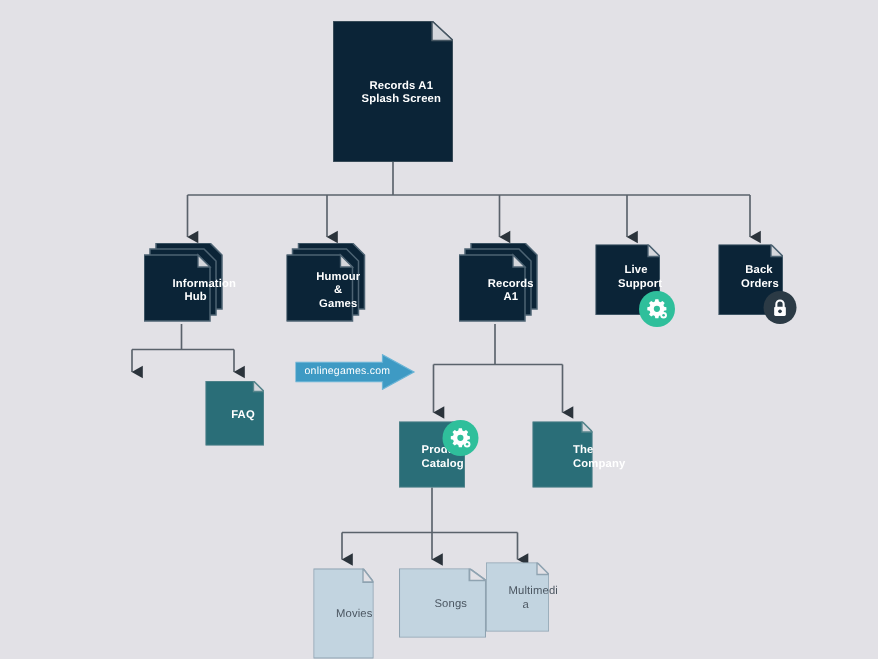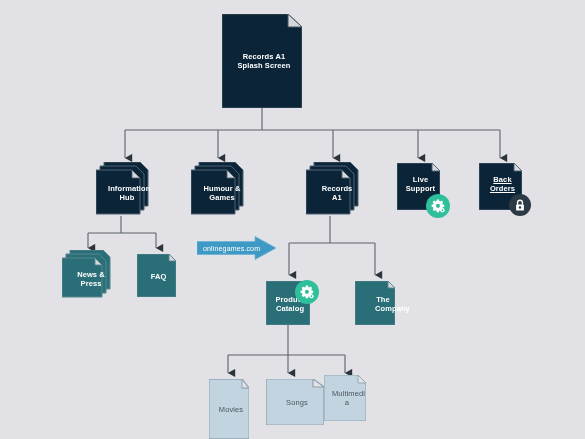--- a/index.html
+++ b/index.html
@@ -17,21 +17,21 @@
     position:absolute;
     box-sizing:border-box;
   }
   .docshape{
     position:absolute;
     left:0;top:0;
     width:100%;height:100%;
   }
   .label{
     position:absolute;
-    left:4px;right:0;
+    left:11px;right:0;
     top:50%;
     transform:translateY(-50%);
     text-align:center;
     font-size:7.5px;
     line-height:9px;
     font-weight:bold;
     letter-spacing:.1px;
     padding:0 4px;
     box-sizing:border-box;
     pointer-events:none;
@@ -166,45 +166,33 @@
         <circle cx="18.6" cy="18.2" r="1.3" fill="#2fbf9b"></circle>
       </svg>
     </div>
   </div>
 
   <div class="node" style="left:479px;top:163px;width:43px;height:47px;">
     <svg class="docshape" viewBox="0 0 43 47" preserveAspectRatio="none">
       <polygon points="0,0 35,0 43,8 43,47 0,47" fill="#0b2437" stroke="#4d6373" stroke-width="1"></polygon>
       <polygon points="35,0 43,8 35,8" fill="#d5d7dc" stroke="#4d6373" stroke-width="0.9"></polygon>
     </svg>
-    <div class="label dark" style="top:45%;text-decoration:underline;">
+    <div class="label dark" style="top:45%;">
       <div>Back</div>
       <div>Orders</div>
     </div>
     <div class="badge" style="left:30px;top:31px;width:22px;height:22px;background:#2b3a45;">
       <svg width="12" height="13" viewBox="0 0 14 16">
         <path d="M4,7 L4,4.6 A3,3 0 0 1 10,4.6 L10,7" fill="none" stroke="#ffffff" stroke-width="1.7"></path>
         <rect x="2.2" y="6.7" width="9.6" height="7.6" rx="1.1" fill="#ffffff"></rect>
         <circle cx="7" cy="10.5" r="1.5" fill="#2b3a45"></circle>
       </svg>
     </div>
   </div>
 
-  <div class="node" style="left:66px;top:254px;width:46px;height:44px;">
-    <svg class="docshape" viewBox="0 0 54 52" preserveAspectRatio="none" style="left:-4px;top:-4px;width:54px;height:52px;">
-      <polygon points="8,0 41,0 48,7 48,39 8,39" fill="#2a6e78" stroke="#57868d" stroke-width="1"></polygon>
-      <polygon points="4,4 37,4 44,11 44,43 4,43" fill="#2a6e78" stroke="#57868d" stroke-width="1"></polygon>
-      <polygon points="0,8 33,8 40,15 40,47 0,47" fill="#2a6e78" stroke="#57868d" stroke-width="1"></polygon>
-      <polygon points="33,8 40,15 33,15" fill="#d5d7dc" stroke="#57868d" stroke-width="0.9"></polygon>
-    </svg>
-    <div class="label teal" style="top:56%;">
-      <div>News &amp;</div>
-      <div>Press</div>
-    </div>
-  </div>
 
   <div class="node" style="left:137px;top:254px;width:39px;height:43px;">
     <svg class="docshape" viewBox="0 0 39 43" preserveAspectRatio="none">
       <polygon points="0,0 32,0 39,7 39,43 0,43" fill="#2a6e78" stroke="#57868d" stroke-width="1"></polygon>
       <polygon points="32,0 39,7 32,7" fill="#d5d7dc" stroke="#57868d" stroke-width="0.9"></polygon>
     </svg>
     <div class="label teal">
       <div>FAQ</div>
     </div>
   </div>

